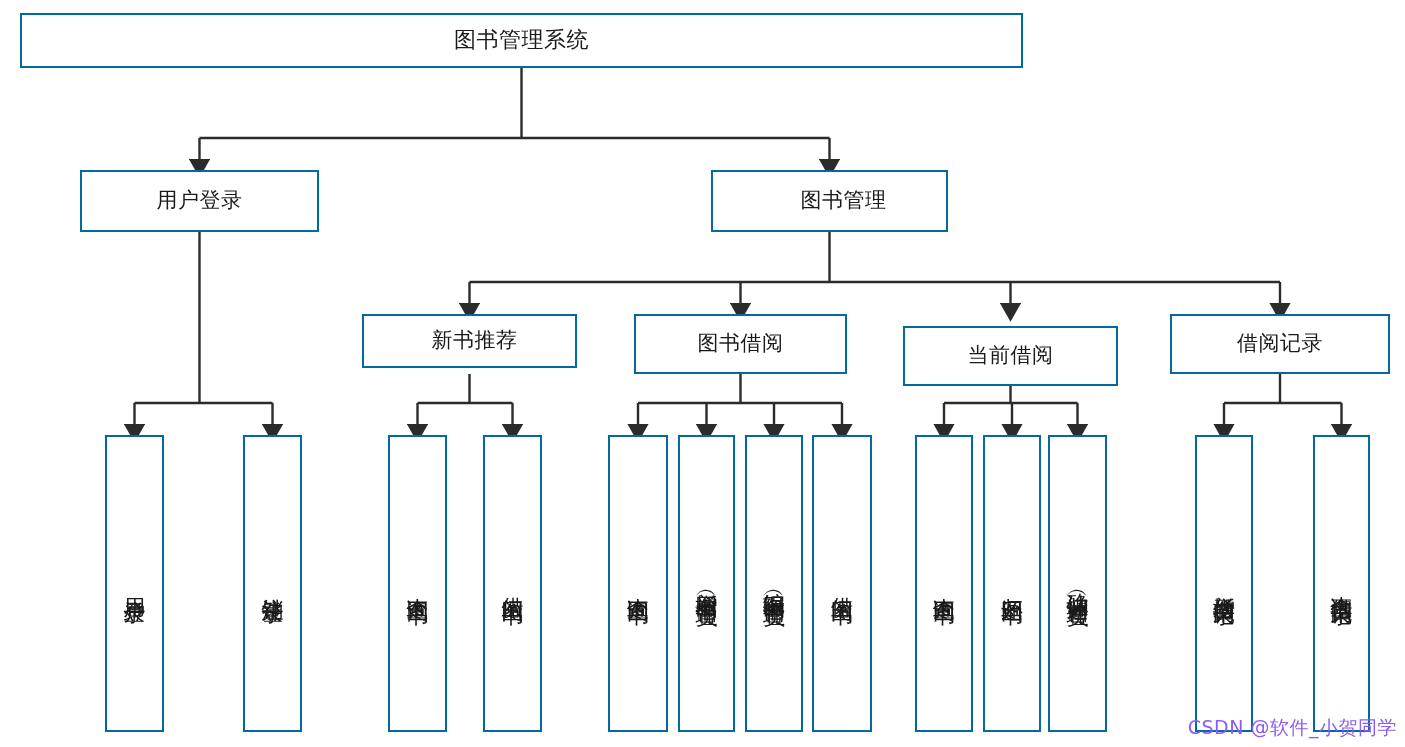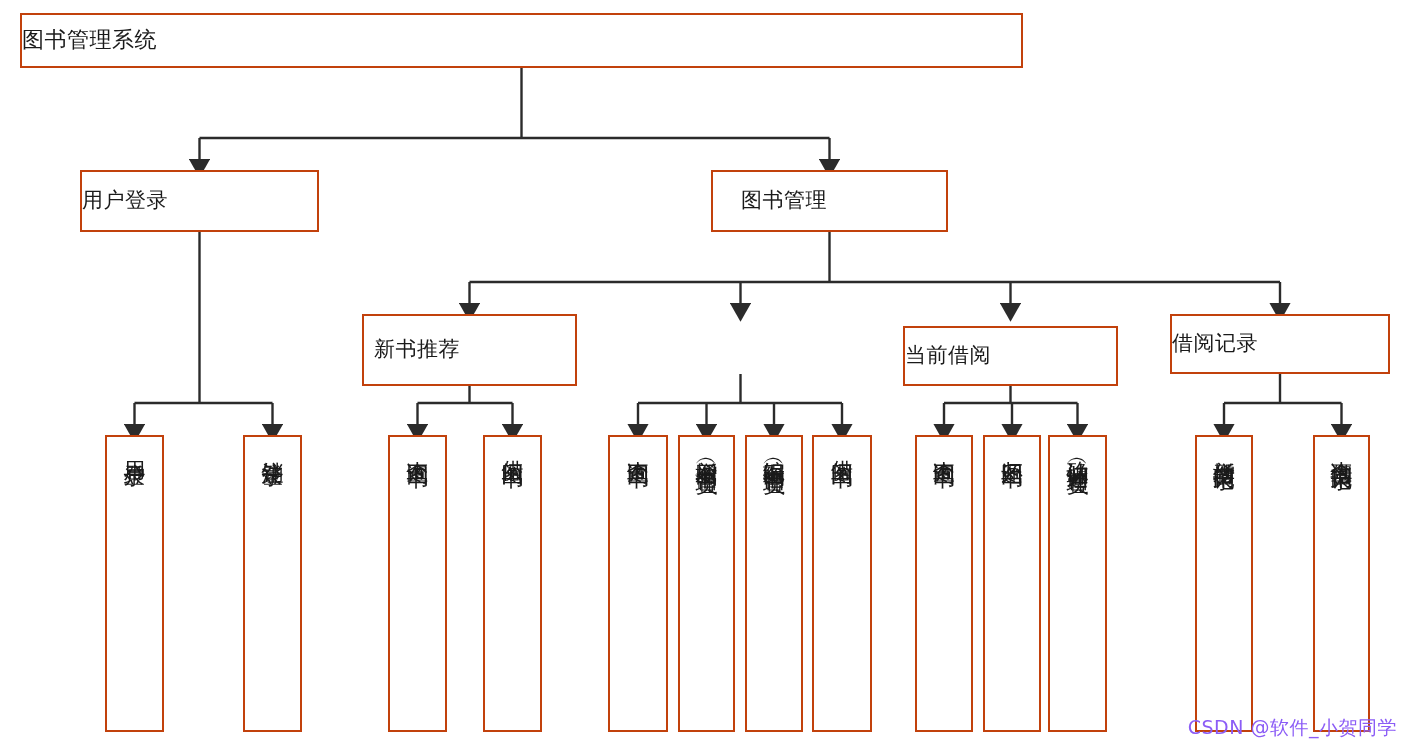--- a/index.html
+++ b/index.html
@@ -20,25 +20,25 @@
   #edges {
     position: absolute;
     left: 0;
     top: 0;
     width: 1405px;
     height: 747px;
   }
   .node {
     position: absolute;
     box-sizing: border-box;
-    border: 2px solid #c2410c;
+    border: 2px solid #0369a1;
     background: #ffffff;
     display: flex;
     align-items: center;
-    justify-content: flex-start;
+    justify-content: center;
     color: #1a1a1a;
   }
   .node.horiz {
     font-size: 21px;
     letter-spacing: 0.5px;
     line-height: 1.2;
   }
   .node.vert {
     writing-mode: vertical-rl;
     text-orientation: upright;
@@ -120,22 +120,25 @@
       <span class="label">图书管理系统</span>
     </div>
 
   <div class="node horiz" style="left: 80px; top: 170px; width: 239px; height: 62px;">
       <span class="label">用户登录</span>
     </div>
   <div class="node horiz" style="left: 711px; top: 170px; width: 237px; height: 62px; padding-left: 28px;">
       <span class="label">图书管理</span>
     </div>
 
-  <div class="node horiz" style="left: 362px; top: 314px; width: 215px; height: 72px; padding-left: 10px;">
+  <div class="node horiz" style="left: 362px; top: 314px; width: 215px; height: 54px; padding-left: 10px;">
       <span class="label">新书推荐</span>
+    </div>
+  <div class="node horiz" style="left: 634px; top: 314px; width: 213px; height: 60px;">
+      <span class="label">图书借阅</span>
     </div>
   <div class="node horiz" style="left: 903px; top: 326px; width: 215px; height: 60px;">
       <span class="label">当前借阅</span>
     </div>
   <div class="node horiz" style="left: 1170px; top: 314px; width: 220px; height: 60px;">
       <span class="label">借阅记录</span>
     </div>
 
   <div class="node vert" style="left: 105px; top: 435px; width: 59px; height: 297px;">
       <span class="label">用户登录</span>

